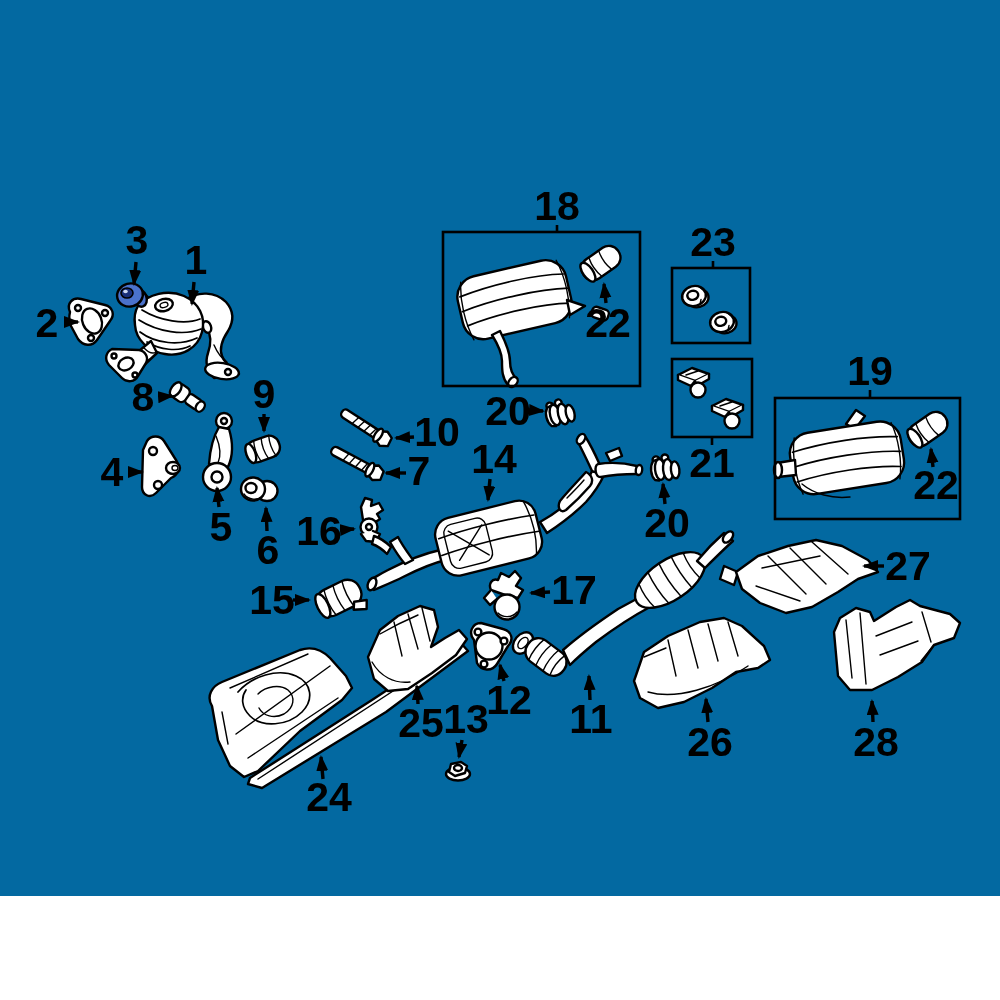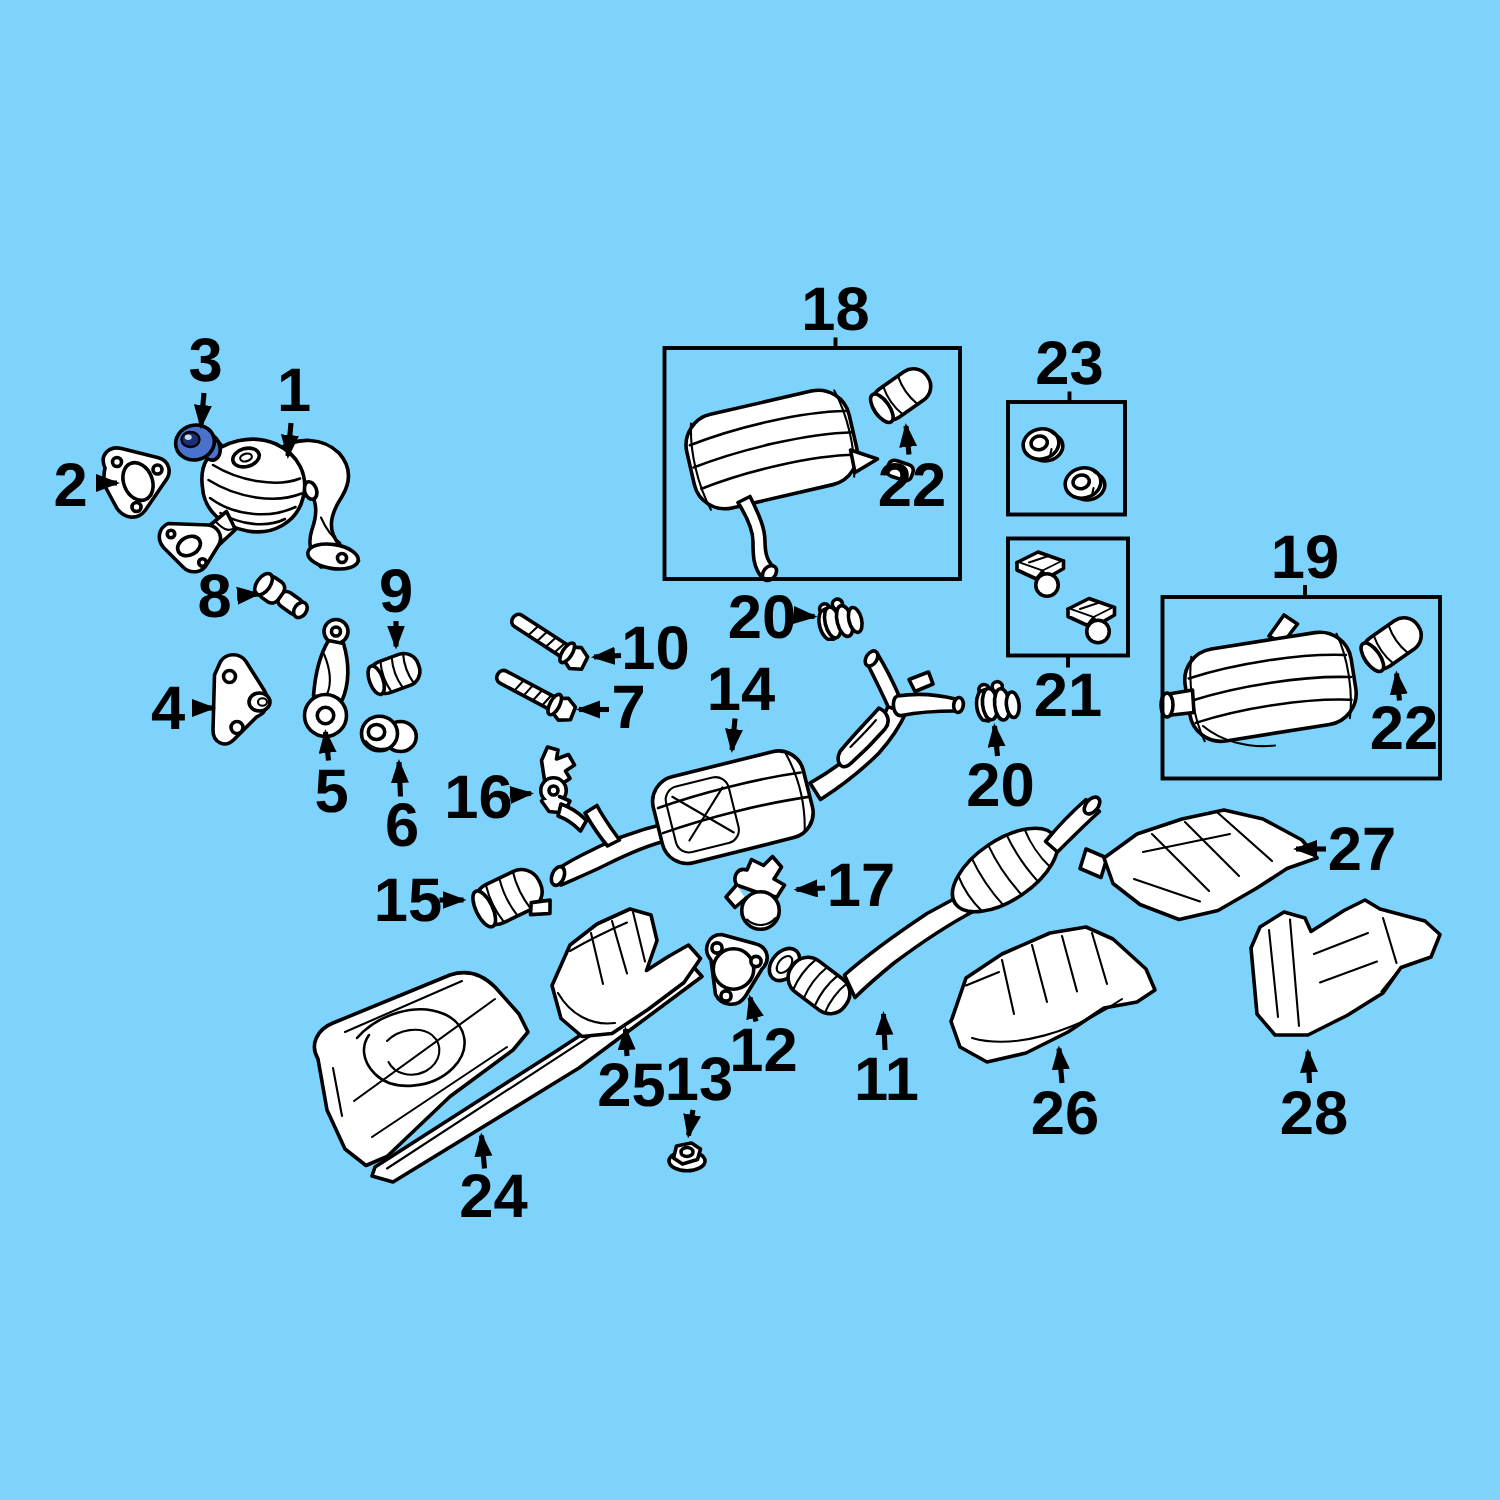--- a/index.html
+++ b/index.html
@@ -1,16 +1,16 @@
 <!DOCTYPE html>
 <html><head>
 <meta charset="utf-8">
 <style>
   html,body{margin:0;padding:0;background:#fff;}
-  .stage{width:1000px;height:1000px;position:relative;background:#7dd3fc;overflow:hidden;}
+  .stage{width:1000px;height:896px;position:relative;background:#0369a1;overflow:hidden;}
   svg{display:block;}
   .art{stroke:#000;stroke-width:2.4;fill:#fff;stroke-linejoin:round;stroke-linecap:round;}
   .ln{stroke:#000;stroke-width:1.7;fill:none;stroke-linecap:round;}
   .thin{stroke:#000;stroke-width:1.4;fill:none;stroke-linecap:round;}
   .box{fill:none;stroke:#000;stroke-width:2.6;}
   .num{font-family:"Liberation Sans",sans-serif;font-weight:bold;font-size:41px;fill:#000;}
   .arrow{stroke:#000;stroke-width:3.4;fill:none;}
   .tick{stroke:#000;stroke-width:2.6;fill:none;}
 </style>
 </head>

